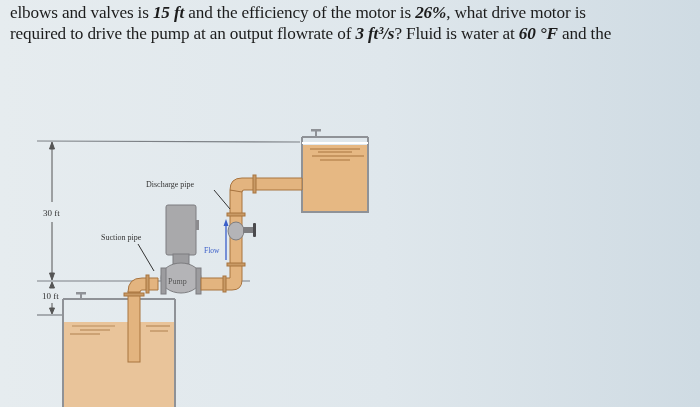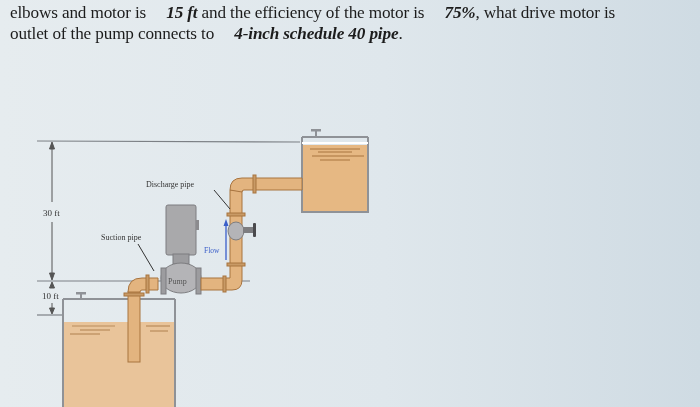--- a/index.html
+++ b/index.html
@@ -8,30 +8,30 @@
     background: linear-gradient(90deg, #e6ecef 0%, #dfe7ec 55%, #cfdbe3 100%);
     position: relative;
     font-family: "Liberation Serif", "DejaVu Serif", serif;
   }
   .problem {
     position: absolute; left: 10px; top: 2px; width: 680px;
     font-size: 17.2px; line-height: 21px; color: #1c1c1c;
     letter-spacing: -0.15px;
   }
   .problem .line { white-space: nowrap; display: block; }
-  .problem b.em { font-style: italic; font-weight: bold; margin-left: 16px; }
+  .problem b.em { font-style: italic; font-weight: bold; }
   .figure { position: absolute; left: 0; top: 0; width: 700px; height: 407px; }
   .lbl { font-family: "Liberation Serif", serif; }
 </style>
 </head>
 <body>
 
 <div class="problem">
-  <span class="line"><span>elbows and motor is </span><b class="em">15 ft</b><span> and the efficiency of the motor is </span><b class="em">75%</b><span>, what drive motor is</span></span>
-  <span class="line"><span>outlet of the pump connects to </span><b class="em">4-inch schedule 40 pipe</b><span>.</span></span>
+  <span class="line"><span>elbows and valves is </span><b class="em">15 ft</b><span> and the efficiency of the motor is </span><b class="em">26%</b><span>, what drive motor is</span></span>
+  <span class="line"><span>required to drive the pump at an output flowrate of </span><b class="em">3 ft³/s</b><span>? Fluid is water at </span><b class="em">60 °F</b><span> and the</span></span>
 </div>
 
 <svg class="figure" viewBox="0 0 700 407" xmlns="http://www.w3.org/2000/svg">
 
   <g stroke="#7c8085" stroke-width="1.2">
     <line x1="37" y1="141" x2="300" y2="142"></line>
     <line x1="37" y1="281" x2="250" y2="281"></line>
     <line x1="37" y1="315" x2="62" y2="315"></line>
   </g>
 

